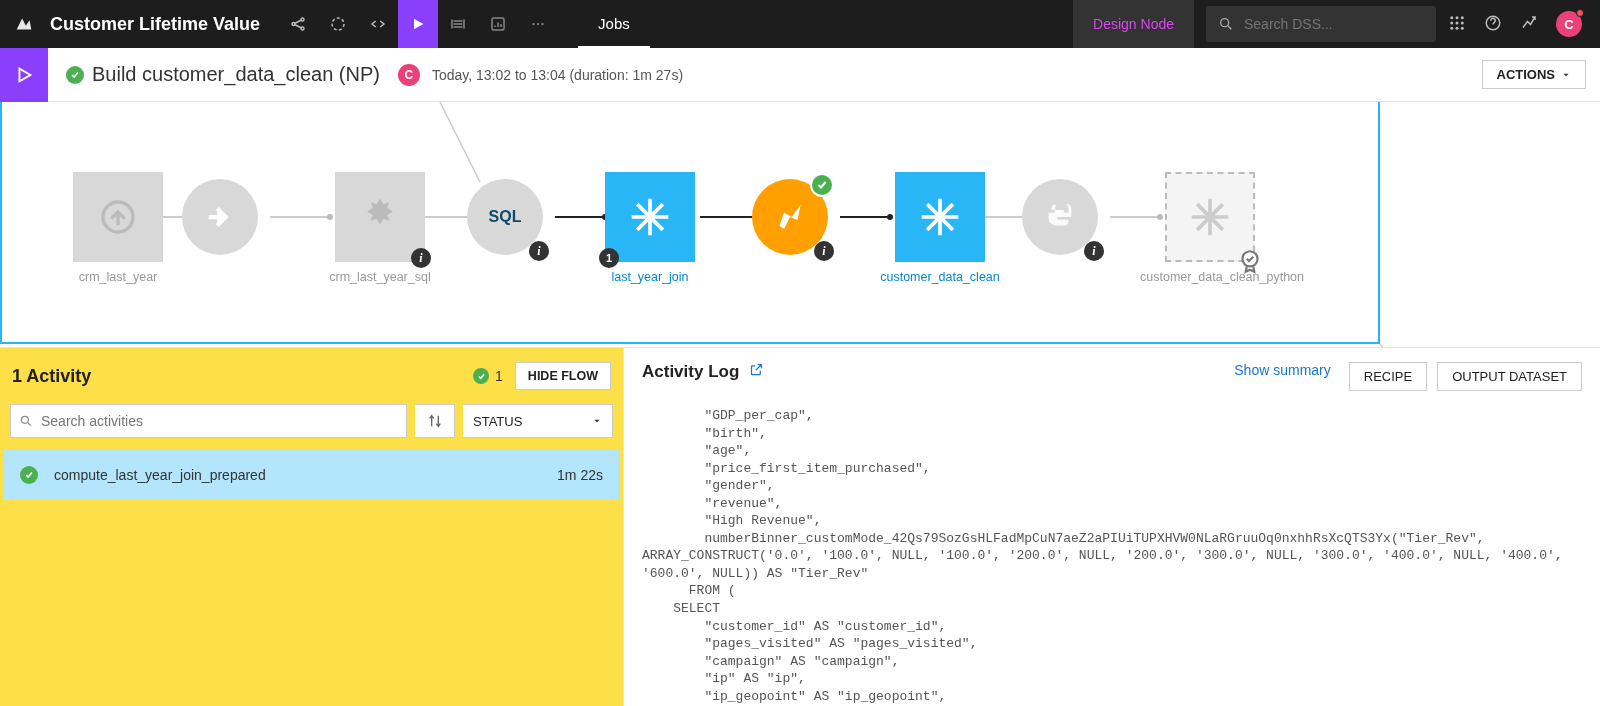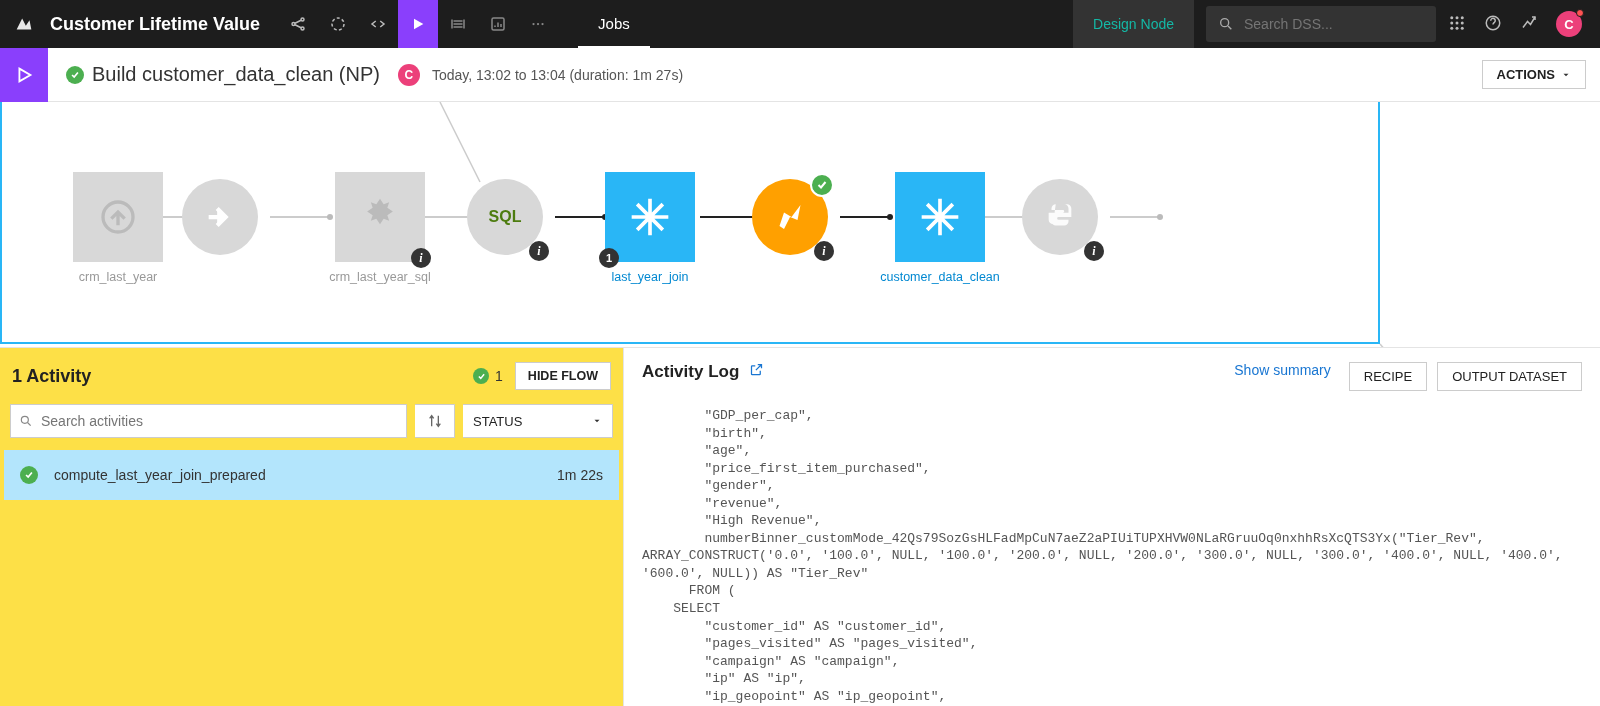--- a/index.html
+++ b/index.html
@@ -7,21 +7,21 @@
 
   
   .topnav { display: flex; align-items: center; background: #1d1d1d; color: #ccc; height: 48px; }
   .tn-logo { width: 48px; height: 48px; display: flex; align-items: center; justify-content: center; }
   .tn-project { color: #ffffff; font-size: 18px; font-weight: 600; padding: 0 18px 0 2px; }
   .tn-icon { width: 40px; height: 48px; display: flex; align-items: center; justify-content: center; cursor: pointer; color: #aaa; }
   .tn-icon.active { background: #8a3ffc; color: #fff; }
   .tn-icon-group { display:flex; }
   .tn-jobs { color: #fff; font-size: 15px; padding: 0 20px; height: 48px; display: flex; align-items: center; border-bottom: 2px solid #fff; margin-left: 20px; }
   .tn-spacer { flex: 1; }
-  .tn-design { background: #333; color: #14b8a6; padding: 0 20px; height: 48px; display: flex; align-items: center; font-size: 14px; }
+  .tn-design { background: #333; color: #d946ef; padding: 0 20px; height: 48px; display: flex; align-items: center; font-size: 14px; }
   .tn-search { display: flex; align-items: center; background: #333; height: 36px; margin: 6px 12px; border-radius: 3px; padding: 0 12px; width: 230px; color: #888; }
   .tn-search input { background: transparent; border: none; color: #ccc; font-size: 14px; margin-left: 10px; width: 160px; outline: none; }
   .tn-right { display: flex; align-items: center; gap: 18px; padding-right: 18px; }
   .tn-avatar { width: 26px; height: 26px; border-radius: 50%; background: #ec407a; color: #fff; font-size: 13px; font-weight: 600; display: flex; align-items: center; justify-content: center; position: relative; }
   .tn-avatar .dot { position: absolute; top: -2px; right: -2px; width: 8px; height: 8px; border-radius: 50%; background: #ff5252; border: 1px solid #1d1d1d; }
 
   
   .jobheader { display: flex; align-items: center; height: 54px; border-bottom: 1px solid #e4e4e4; }
   .jh-play { width: 48px; height: 54px; background: #8a3ffc; display: flex; align-items: center; justify-content: center; }
   .jh-status { width: 18px; height: 18px; border-radius: 50%; background: #4caf50; margin: 0 8px 0 18px; display: flex; align-items: center; justify-content: center; }
@@ -244,21 +244,21 @@
         <svg width="44" height="44" viewBox="0 0 24 24" fill="#bbb">
           <path d="M12 2l2 3 3-1-1 3 3 2-3 2 1 3-3-1-2 3-2-3-3 1 1-3-3-2 3-2-1-3 3 1z"></path>
         </svg>
       <div class="info-badge">i</div>
     </div>
     <div class="node-label">crm_last_year_sql</div>
   </div>
 
   <div class="node" style="left:450px; top:77px; width:110px;">
     <div class="rec-circle rec-grey">
-        <span style="color:#4d7c0f;font-weight:700;font-size:16px;">SQL</span>
+        <span style="color:#0c4a6e;font-weight:700;font-size:16px;">SQL</span>
       <div class="info-badge">i</div>
     </div>
   </div>
 
   <div class="node" style="left:580px; top:70px;">
     <div class="node-box ds-sf">
         <svg class="snowflake-svg" width="44" height="44" viewBox="0 0 24 24">
           <path d="M12 2v20M2 12h20M5 5l14 14M19 5L5 19" stroke="#fff" stroke-width="2"></path>
         </svg>
       <div class="count-badge">1</div>
@@ -291,20 +291,33 @@
 
   <div class="node" style="left:1005px; top:77px; width:110px;">
     <div class="rec-circle rec-grey">
         <svg width="34" height="34" viewBox="0 0 24 24" fill="#fff">
           <path d="M9 3h6a3 3 0 013 3v3H9a3 3 0 00-3 3v3a3 3 0 003 3h6a3 3 0 003-3v-1H11a1 1 0 110-2h9V6a3 3 0 00-3-3H9a3 3 0 00-3 3v1h8a1 1 0 110 2H4v5a3 3 0 003 3" opacity="0.9"></path>
         </svg>
       <div class="info-badge">i</div>
     </div>
   </div>
 
+  <div class="node" style="left:1140px; top:70px;">
+    <div class="node-box ds-dashed">
+        <svg width="44" height="44" viewBox="0 0 24 24" fill="#ccc">
+          <path d="M12 2v20M2 12h20M5 5l14 14M19 5L5 19" stroke="#ccc" stroke-width="2"></path>
+        </svg>
+      <div class="metric-badge"><svg width="26" height="26" viewBox="0 0 24 24" fill="none" stroke="#777" stroke-width="2">
+            <circle cx="12" cy="10" r="7" fill="#fff"></circle>
+            <path d="M9 10l2 2 4-4"></path>
+            <path d="M9 17l-1 5 4-2 4 2-1-5"></path>
+          </svg></div>
+    </div>
+    <div class="node-label">customer_data_clean_python</div>
+  </div>
 </div>
 
 <div class="bottom">
   <div class="left-pane">
     <div class="lp-head">
       <div class="lp-title">1 Activity</div>
       <div class="lp-count">
         <span class="c">
             <svg width="9" height="9" viewBox="0 0 24 24" fill="none" stroke="#fff" stroke-width="4">
               <path d="M5 12l5 5 9-11"></path>

